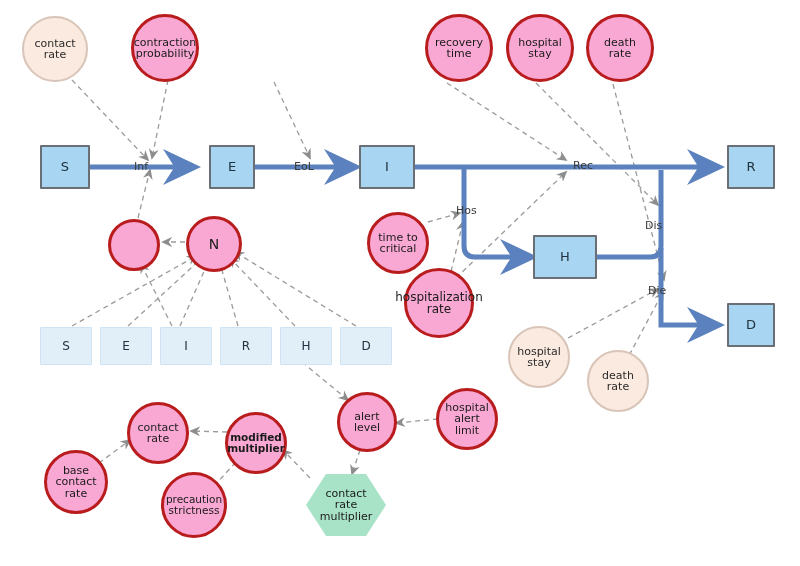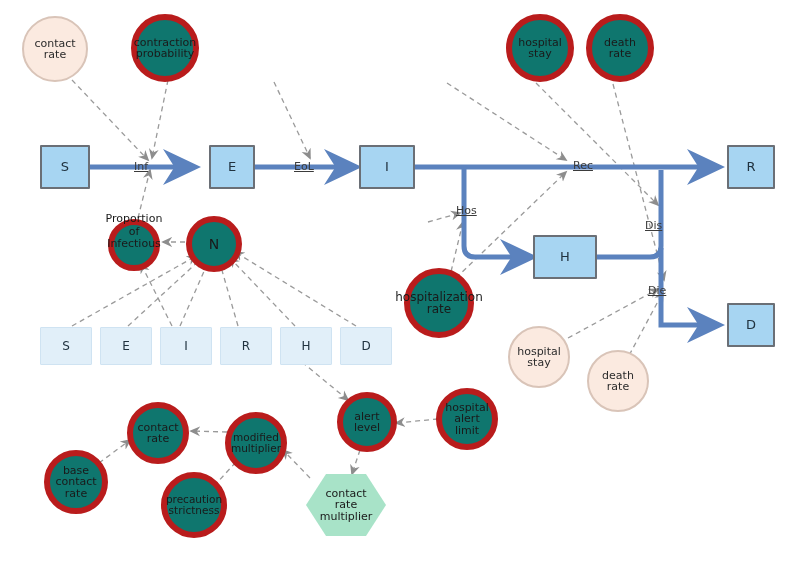--- a/index.html
+++ b/index.html
@@ -33,22 +33,22 @@
     display: flex;
     align-items: center;
     justify-content: center;
     text-align: center;
     box-sizing: border-box;
     line-height: 1.02;
     white-space: pre;
   }
   .circle {
     border-radius: 50%;
-    background: #0f766e;
-    border: 6px solid #b91c1c;
+    background: #f9a8d4;
+    border: 3px solid #b91c1c;
     color: #1a1a1a;
     font-size: 11px;
   }
   .circle.faded {
     background: #FBEAE0;
     border: 2px solid #D9C4B8;
     color: #2b2b2b;
   }
   .box {
     background: #A7D5F2;
@@ -84,21 +84,20 @@
   }
   .hexwrap .hexlabel { position: relative; z-index: 2; }
 
   .flowlabel {
     position: absolute;
     font-size: 11px;
     color: #3b3b3b;
     background: transparent;
     white-space: nowrap;
     z-index: 4;
-    text-decoration: underline;
   }
   .pof-label {
     position: absolute;
     font-size: 11px;
     color: #1a1a1a;
     text-align: center;
     white-space: pre;
     line-height: 1.15;
     z-index: 4;
   }
@@ -163,20 +162,22 @@
 
   <div class="nodes">
 
     <div class="node circle faded" style="left:22px;top:16px;width:66px;height:66px;">contact
 rate</div>
 
     <div class="node circle" style="left:131px;top:14px;width:68px;height:68px;">contraction
 probability</div>
 
 
+    <div class="node circle" style="left:425px;top:14px;width:68px;height:68px;">recovery
+time</div>
 
     <div class="node circle" style="left:506px;top:14px;width:68px;height:68px;">hospital
 stay</div>
 
     <div class="node circle" style="left:586px;top:14px;width:68px;height:68px;">death
 rate</div>
 
     <div class="node box" style="left:40px;top:145px;width:50px;height:44px;">S</div>
 
     <div class="node box" style="left:209px;top:145px;width:46px;height:44px;">E</div>
@@ -190,54 +191,53 @@
     <div class="node box" style="left:727px;top:303px;width:48px;height:44px;">D</div>
 
     <div class="flowlabel" style="left:134px;top:160px;">Inf</div>
     <div class="flowlabel" style="left:294px;top:160px;">EoL</div>
     <div class="flowlabel" style="left:553px;top:159px;margin-left:20px;">Rec</div>
     <div class="flowlabel" style="left:456px;top:204px;">Hos</div>
     <div class="flowlabel" style="left:645px;top:204px;margin-top:15px;">Dis</div>
     <div class="flowlabel" style="left:648px;top:284px;">Die</div>
 
     <div class="node circle" style="left:108px;top:219px;width:52px;height:52px;font-size:11px;"></div>
-    <div class="pof-label" style="left:82px;top:213px;width:104px;">Proportion
-of
-Infectious</div>
 
     <div class="node circle" style="left:186px;top:216px;width:56px;height:56px;font-size:14px;">N</div>
 
     <div class="node box ghost" style="left:40px;top:327px;width:52px;height:38px;">S</div>
     <div class="node box ghost" style="left:100px;top:327px;width:52px;height:38px;">E</div>
     <div class="node box ghost" style="left:160px;top:327px;width:52px;height:38px;">I</div>
     <div class="node box ghost" style="left:220px;top:327px;width:52px;height:38px;">R</div>
     <div class="node box ghost" style="left:280px;top:327px;width:52px;height:38px;">H</div>
     <div class="node box ghost" style="left:340px;top:327px;width:52px;height:38px;">D</div>
 
+    <div class="node circle" style="left:367px;top:212px;width:62px;height:62px;">time to
+critical</div>
 
     <div class="node circle" style="left:404px;top:268px;width:70px;height:70px;font-size:12px;">hospitalization
 rate</div>
 
     <div class="node circle faded" style="left:508px;top:326px;width:62px;height:62px;">hospital
 stay</div>
 
     <div class="node circle faded" style="left:587px;top:350px;width:62px;height:62px;">death
 rate</div>
 
     <div class="node circle" style="left:337px;top:392px;width:60px;height:60px;">alert
 level</div>
 
     <div class="node circle" style="left:436px;top:388px;width:62px;height:62px;">hospital
 alert
 limit</div>
 
     <div class="node circle" style="left:127px;top:402px;width:62px;height:62px;">contact
 rate</div>
 
-    <div class="node circle" style="left:225px;top:412px;width:62px;height:62px;font-size:10.5px;">modified
+    <div class="node circle" style="left:225px;top:412px;width:62px;height:62px;font-size:10.5px;font-weight:bold;">modified
 multiplier</div>
 
     <div class="node circle" style="left:44px;top:450px;width:64px;height:64px;">base
 contact
 rate</div>
 
     <div class="node circle" style="left:161px;top:472px;width:66px;height:66px;font-size:10.5px;text-align:center;">precaution
 strictness</div>
 
     <div class="hexwrap" style="left:306px;top:474px;width:80px;height:62px;">

